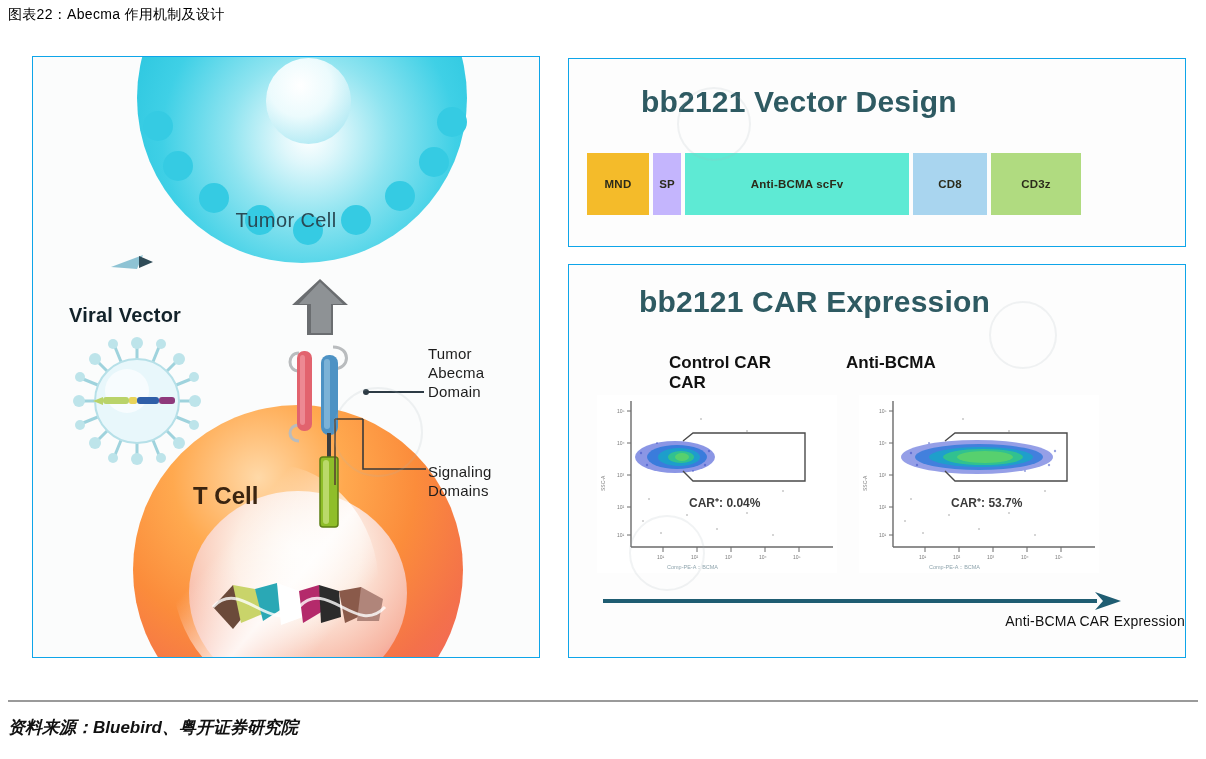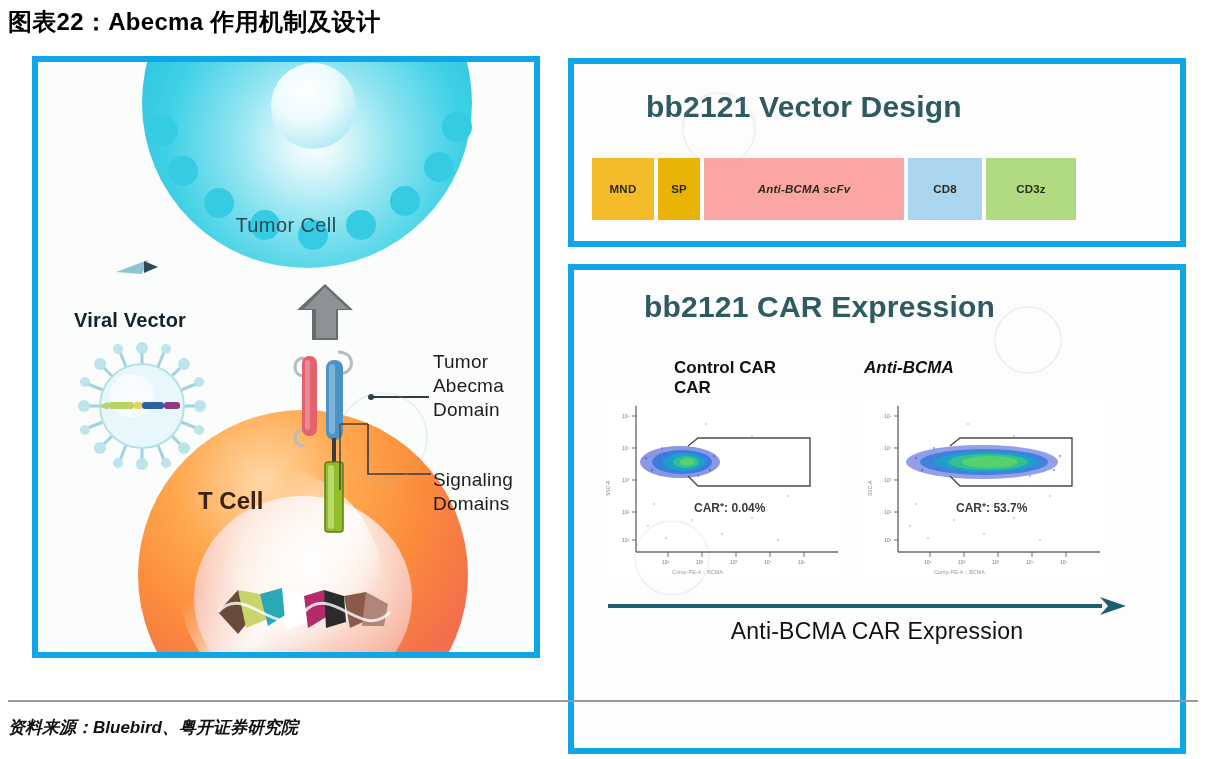--- a/index.html
+++ b/index.html
@@ -14,22 +14,22 @@
     color: #111111;
     position: relative;
     overflow: hidden;
   }
 
   
   .fig-title {
     position: absolute;
     left: 8px;
     top: 6px;
-    font-size: 24px;
-    font-weight: bold;
+    font-size: 14px;
+    font-weight: normal;
     letter-spacing: 0.3px;
     color: #000000;
     white-space: nowrap;
   }
 
   
   .source-rule {
     position: absolute;
     left: 8px;
     top: 700px;
@@ -45,27 +45,27 @@
     font-style: italic;
     font-weight: bold;
     color: #111111;
     white-space: nowrap;
   }
 
   
   .panel {
     position: absolute;
     background: #fdfdfd;
-    border: 6px solid #0ea5e9;
+    border: 1px solid #0ea5e9;
     box-sizing: border-box;
     overflow: hidden;
   }
   .panel-left  { left: 32px;  top: 56px;  width: 508px; height: 602px; background:#fbfcfc; }
   .panel-vec   { left: 568px; top: 58px;  width: 618px; height: 189px; }
-  .panel-car   { left: 568px; top: 264px; width: 618px; height: 490px; }
+  .panel-car   { left: 568px; top: 264px; width: 618px; height: 394px; }
 
   
   .bio-stage { position: absolute; inset: 0; }
 
   .tumor-wrap {
     position: absolute;
     left: 104px; top: -124px;
     width: 330px; height: 330px;
   }
   .tumor-body {
@@ -161,21 +161,21 @@
 
   
   .car-receptor { position: absolute; left: 244px; top: 272px; width: 92px; height: 200px; }
 
   
   .up-arrow { position: absolute; left: 258px; top: 222px; width: 58px; height: 56px; }
 
   
   .leader-label {
     position: absolute;
-    font-size: 19px;
+    font-size: 15px;
     color: #1d1d1d;
     line-height: 1.25;
     letter-spacing: .2px;
   }
   .leader-tumor { left: 395px; top: 288px; }
   .leader-signal { left: 395px; top: 406px; }
   .leader-line {
     position: absolute;
     height: 1.5px;
     background: #2d3b44;
@@ -225,37 +225,37 @@
     letter-spacing: .2px;
   }
   .plot-head {
     position: absolute;
     font-size: 17px;
     font-weight: bold;
     color: #111111;
     line-height: 1.15;
   }
   .plot-head-left  { left: 100px; top: 88px; }
-  .plot-head-right { left: 290px; top: 88px; font-style: italic; }
+  .plot-head-right { left: 277px; top: 88px; }
 
   .flow {
     position: absolute;
     background: #ffffff;
   }
   .flow-left  { left: 28px;  top: 130px; width: 240px; height: 178px; }
   .flow-right { left: 290px; top: 130px; width: 240px; height: 178px; }
 
   .axis-arrow { position: absolute; left: 34px; top: 325px; width: 520px; height: 22px; }
 
   .car-caption {
     position: absolute;
     left: 0; right: 0;
     top: 348px;
-    text-align: center;
-    font-size: 23px;
+    text-align: right;
+    font-size: 14px;
     color: #111111;
     letter-spacing: .2px;
   }
 
   
   .wm {
     position: absolute;
     border: 2px solid rgba(170,180,185,.16);
     border-radius: 50%;
     pointer-events: none;
@@ -403,22 +403,22 @@
     </div>
 
     <div class="wm" style="left:300px; top:330px; width:86px; height:86px;"></div>
   </div>
 </div>
 
 <div class="panel panel-vec">
   <div class="vec-title">bb2121 Vector Design</div>
   <div class="vec-track" id="vec-track">
       <div class="vec-block" style="background: rgb(244, 187, 42); width: 62px;">MND</div>
-      <div class="vec-block" style="background: #eab308; width: 42px;">SP</div>
-      <div class="vec-block" style="background: #fca5a5; width: 200px; font-style: italic;">Anti-BCMA scFv</div>
+      <div class="vec-block" style="background: #c4b5fd; width: 28px;">SP</div>
+      <div class="vec-block" style="background: #5eead4; width: 224px;">Anti-BCMA scFv</div>
       <div class="vec-block" style="background: rgb(169, 213, 239); width: 74px;">CD8</div>
       <div class="vec-block" style="background: rgb(176, 219, 128); width: 90px;">CD3z</div>
     </div>
   <div class="wm" style="left:108px; top:28px; width:70px; height:70px;"></div>
 </div>
 
 <div class="panel panel-car">
   <div class="car-title">bb2121 CAR Expression</div>
 
   <div class="plot-head plot-head-left">

